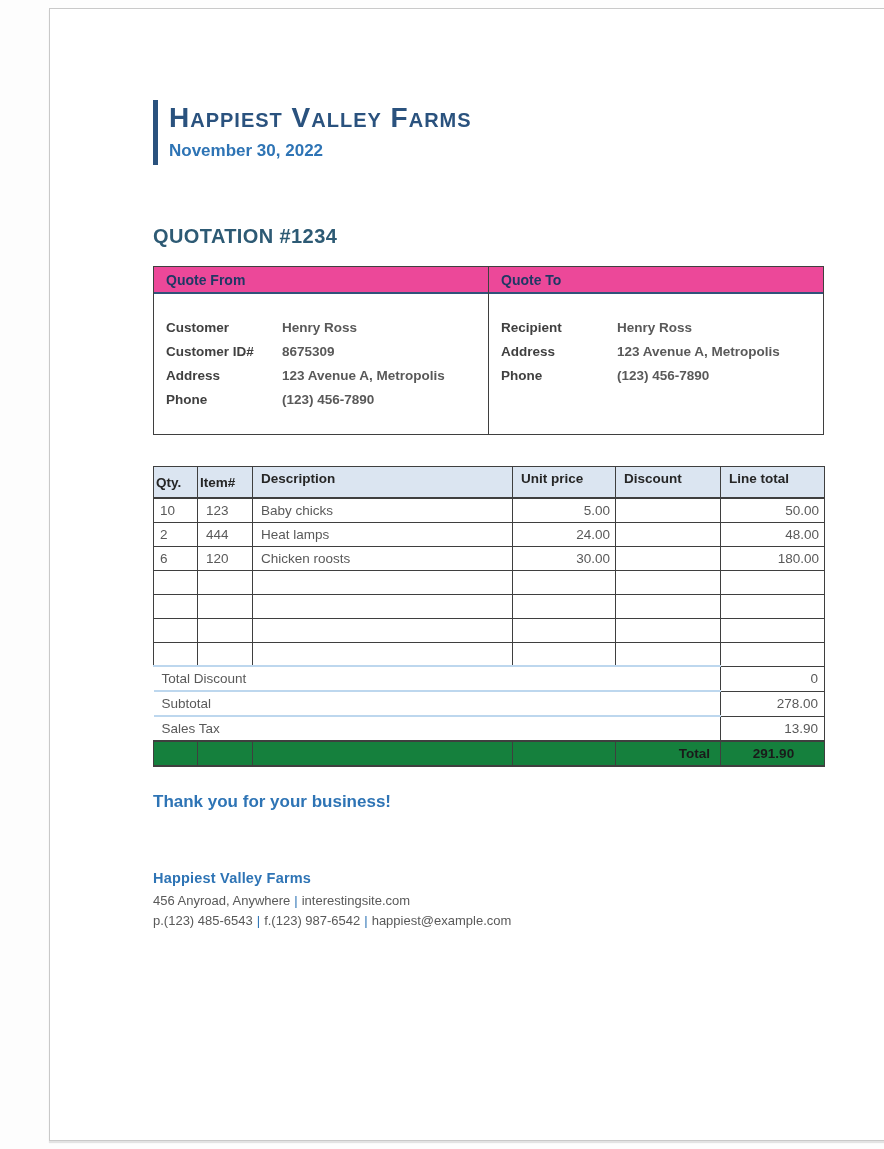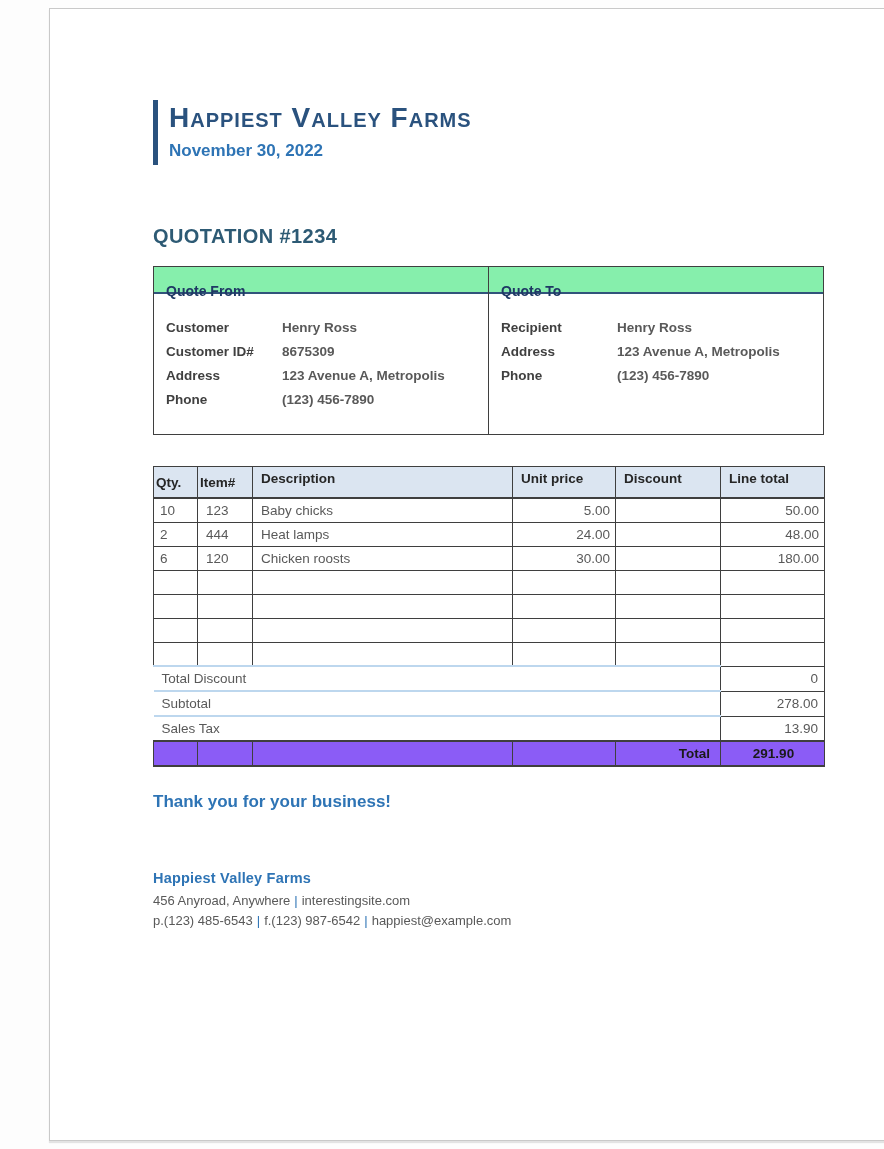--- a/index.html
+++ b/index.html
@@ -56,23 +56,23 @@
     width: 671px;
     border-collapse: collapse;
     table-layout: fixed;
   }
   .parties td.party-cell {
     border: 1px solid #3f3f3f;
     vertical-align: top;
     padding: 0;
   }
   .party-header {
-    background: #86efac;
+    background: #ec4899;
     border-bottom: 2px solid #31537a;
-    padding: 16px 12px 4px 12px;
+    padding: 5px 12px 4px 12px;
     font-size: 14px;
     font-weight: bold;
     color: #1f3864;
     height: 27px;
   }
   .party-body { padding: 22px 12px 22px 12px; height: 140px; }
   .field-row { display: flex; font-size: 13.5px; line-height: 24px; }
   .field-label { width: 116px; font-weight: bold; color: #404040; flex: none; }
   .field-value { color: #595959; font-weight: bold; }
 
@@ -116,21 +116,21 @@
   }
   .items td.sum-label.no-sep { border-bottom: none; }
   .items td.sum-value {
     border: 1px solid #3f3f3f;
     text-align: right;
     color: #595959;
     padding: 4px 6px;
     height: 25px;
   }
   .items tr.total-row td {
-    background: #8b5cf6;
+    background: #15803d;
     border: 1px solid #3f3f3f;
     border-top: 2px solid #3f3f3f;
     border-bottom: 2px solid #3f3f3f;
     height: 25px;
     padding: 3px 8px;
   }
   .items tr.total-row td.total-label {
     text-align: right; font-weight: bold; color: #1a1a1a; padding-right: 10px;
   }
   .items tr.total-row td.total-value {

